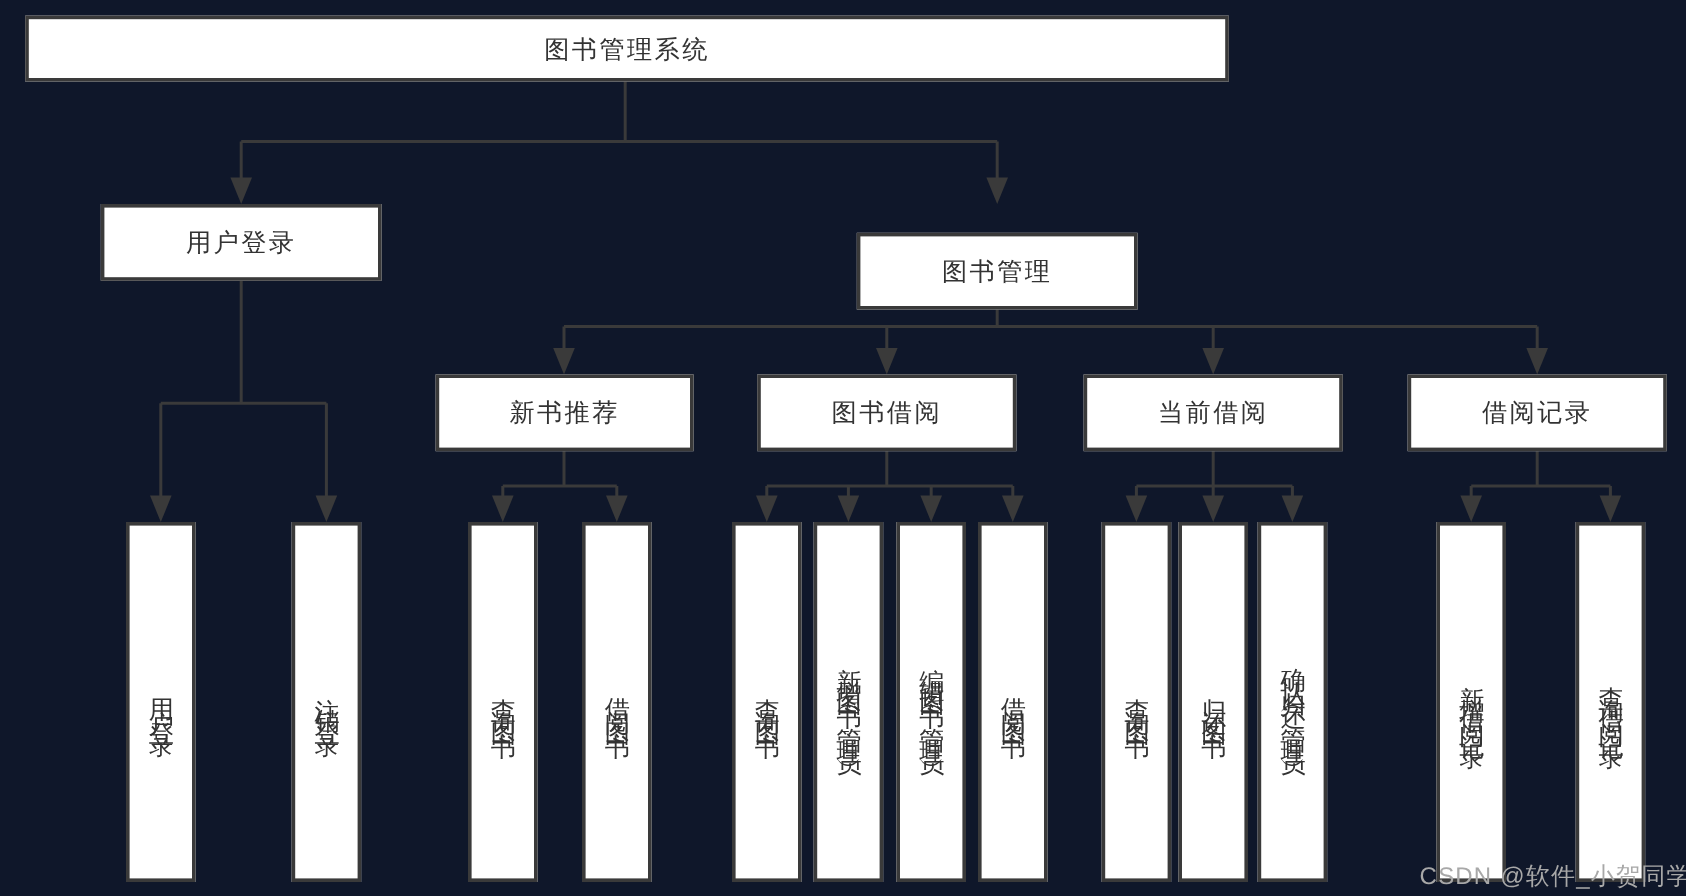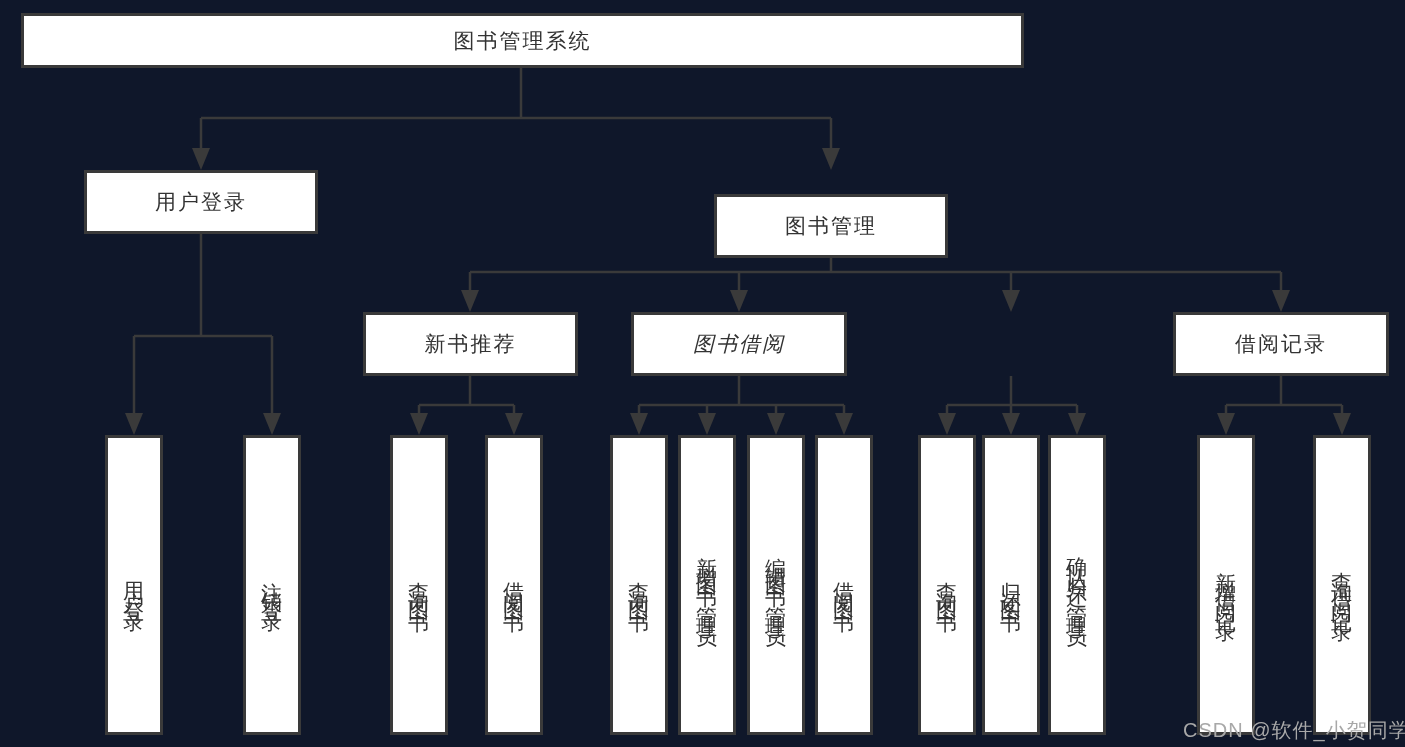--- a/index.html
+++ b/index.html
@@ -93,22 +93,25 @@
   <div class="node" style="left:84px; top:170px; width:234px; height:64px;">
     <span>用户登录</span>
   </div>
   <div class="node" style="left:714px; top:170px; width:234px; height:64px;margin-top:24px;">
     <span>图书管理</span>
   </div>
 
   <div class="node" style="left:363px; top:312px; width:215px; height:64px;">
     <span>新书推荐</span>
   </div>
-  <div class="node" style="left:631px; top:312px; width:216px; height:64px;font-style:italic;">
+  <div class="node" style="left:631px; top:312px; width:216px; height:64px;">
     <span>图书借阅</span>
+  </div>
+  <div class="node" style="left:903px; top:312px; width:216px; height:64px;">
+    <span>当前借阅</span>
   </div>
   <div class="node" style="left:1173px; top:312px; width:216px; height:64px;font-family:Liberation Serif, serif;">
     <span>借阅记录</span>
   </div>
 
   <div class="node leaf" style="left:105px; top:435px; width:58px; height:300px;">
     <span>用户登录</span>
   </div>
   <div class="node leaf" style="left:243px; top:435px; width:58px; height:300px;">
     <span>注销登录</span>

